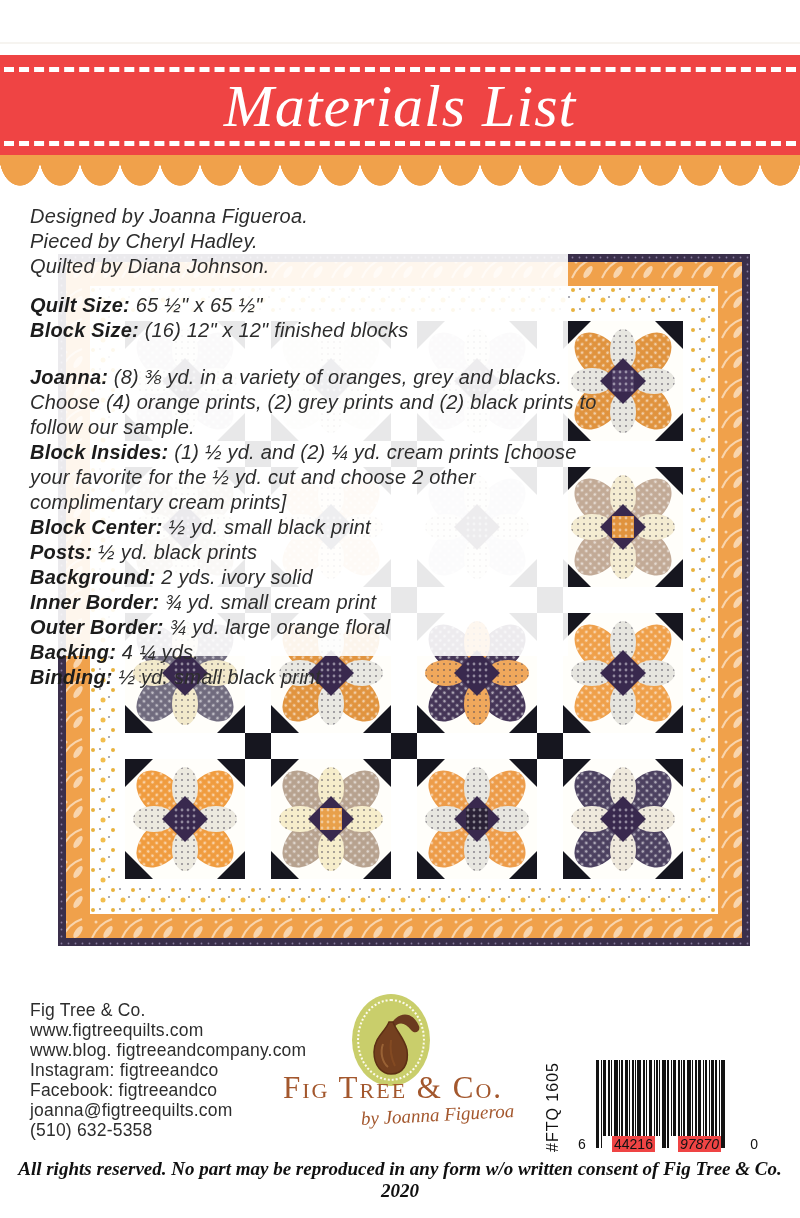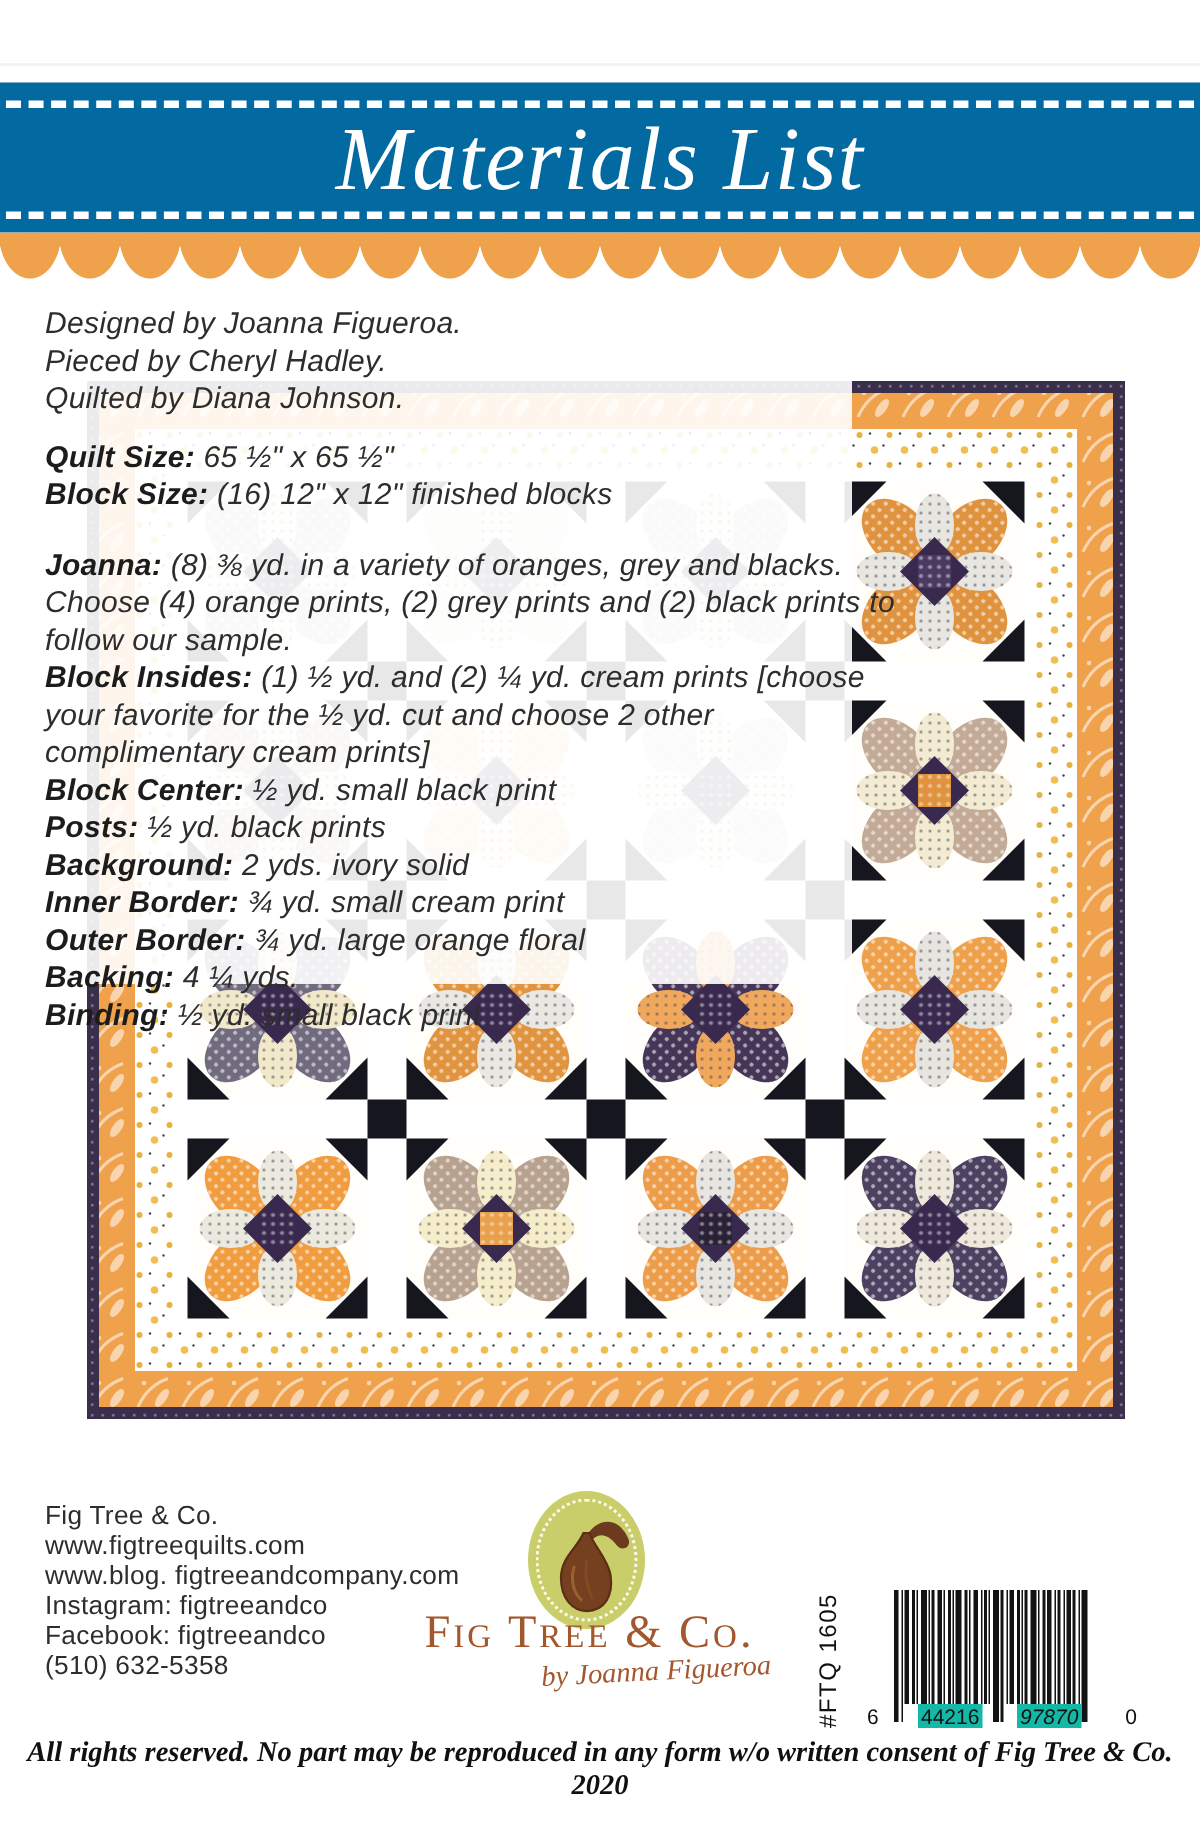--- a/index.html
+++ b/index.html
@@ -49,38 +49,38 @@
         color:#A3572D;transform:rotate(-3deg);z-index:6;}
 
   .sku{position:absolute;left:544px;top:1152px;transform:rotate(-90deg);
         transform-origin:0 0;font-size:16px;letter-spacing:1px;color:#111;white-space:nowrap;}
 
   .barcode{position:absolute;left:578px;top:1060px;width:178px;height:92px;}
   .bars{position:absolute;left:18px;top:0;height:88px;display:flex;align-items:flex-start;}
   .bars span{background:#131313;height:76px;flex:none;}
   .bars span.tall{height:88px;}
   .bc-digit{position:absolute;bottom:0;font-size:14px;line-height:16px;color:#111;
-        background:#14b8a6;padding:0 2px;}
+        background:#ef4444;padding:0 2px;}
   .bc-d0{left:0;background:transparent;padding:0;}
   .bc-d1{left:34px;}
   .bc-d2{left:100px;font-style:italic;}
   .bc-d3{right:-2px;background:transparent;padding:0;}
 
   .copyright{position:absolute;left:0;top:1158px;width:800px;text-align:center;
         font-family:"Liberation Serif",serif;font-style:italic;font-weight:bold;
         font-size:19px;color:#101010;}
 </style>
 </head>
 <body>
 
 <div class="page">
 
   <div class="hairline"></div>
 
-  <div class="banner" style="background: #0369a1;">
+  <div class="banner" style="background: #ef4444;">
     <div class="dash t"></div>
     <div class="dash b"></div>
     <h1 class="banner-title">Materials List</h1>
   </div>
   <div class="scallops" style="background-image: radial-gradient(21px 31px at 20px 0px, rgb(240, 161, 75) 98%, rgba(240, 161, 75, 0) 100%);"></div>
 
   <div class="quilt" id="quilt"><svg width="692" height="692" viewBox="0 0 692 692">
         <defs>
           <pattern id="bindB" width="7" height="7" patternUnits="userSpaceOnUse">
             <rect width="7" height="7" fill="#3A2F4B"></rect>
@@ -560,20 +560,21 @@
         <p><b>Binding:</b><span>  ½ yd. small black print</span></p>
       </div>
   </div>
 
   <div class="contact" id="contact">
       <p>Fig Tree &amp; Co.</p>
       <p>www.figtreequilts.com</p>
       <p>www.blog. figtreeandcompany.com</p>
       <p>Instagram: figtreeandco</p>
       <p>Facebook: figtreeandco</p>
+      <p>joanna@figtreequilts.com</p>
       <p>(510) 632-5358</p>
     </div>
 
   <div class="logo-oval">
     <div class="ring"></div>
     <svg class="fig-svg" width="66" height="72" viewBox="0 0 66 72">
       <path d="M33 20 C40 8 54 6 61 22 C63 27 57 31 53 26 C47 18 40 17 35 25 Z" fill="#6B3A1F"></path>
       <path d="M31 18 C27 28 16 34 16 48 C16 62 24 70 33 70 C45 70 51 60 49 46 C47 35 38 27 35 18 Z" fill="#74401F" stroke="#5C2F14" stroke-width="1.5"></path>
       <path d="M25 40 C22 48 24 58 30 63" stroke="#A9713F" stroke-width="2" fill="none" opacity=".7"></path>
       <path d="M33 36 C32 44 33 54 37 62" stroke="#8A4E24" stroke-width="2" fill="none" opacity=".7"></path>

